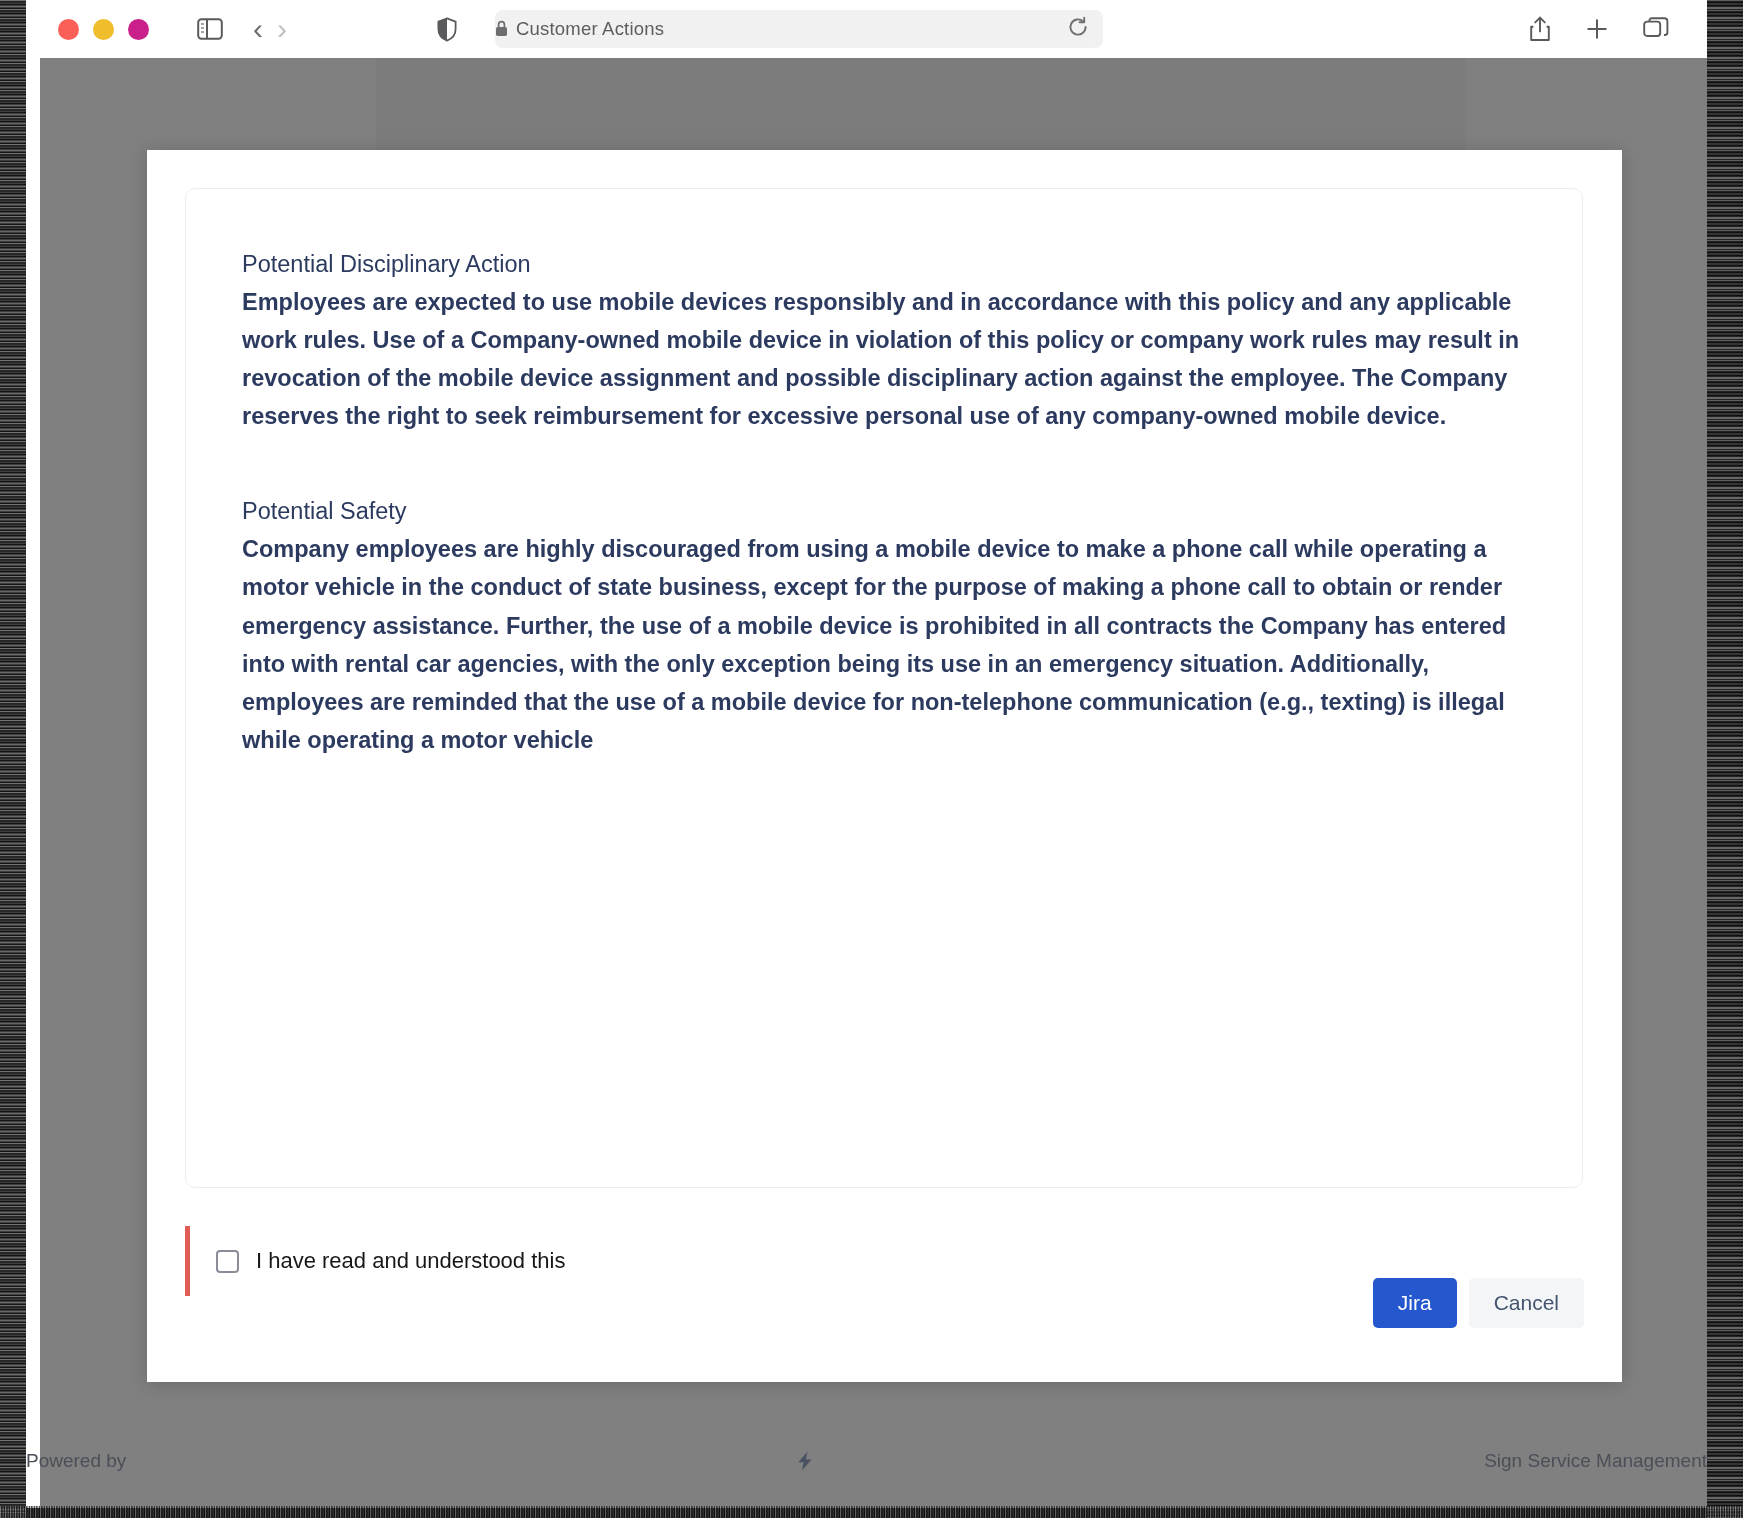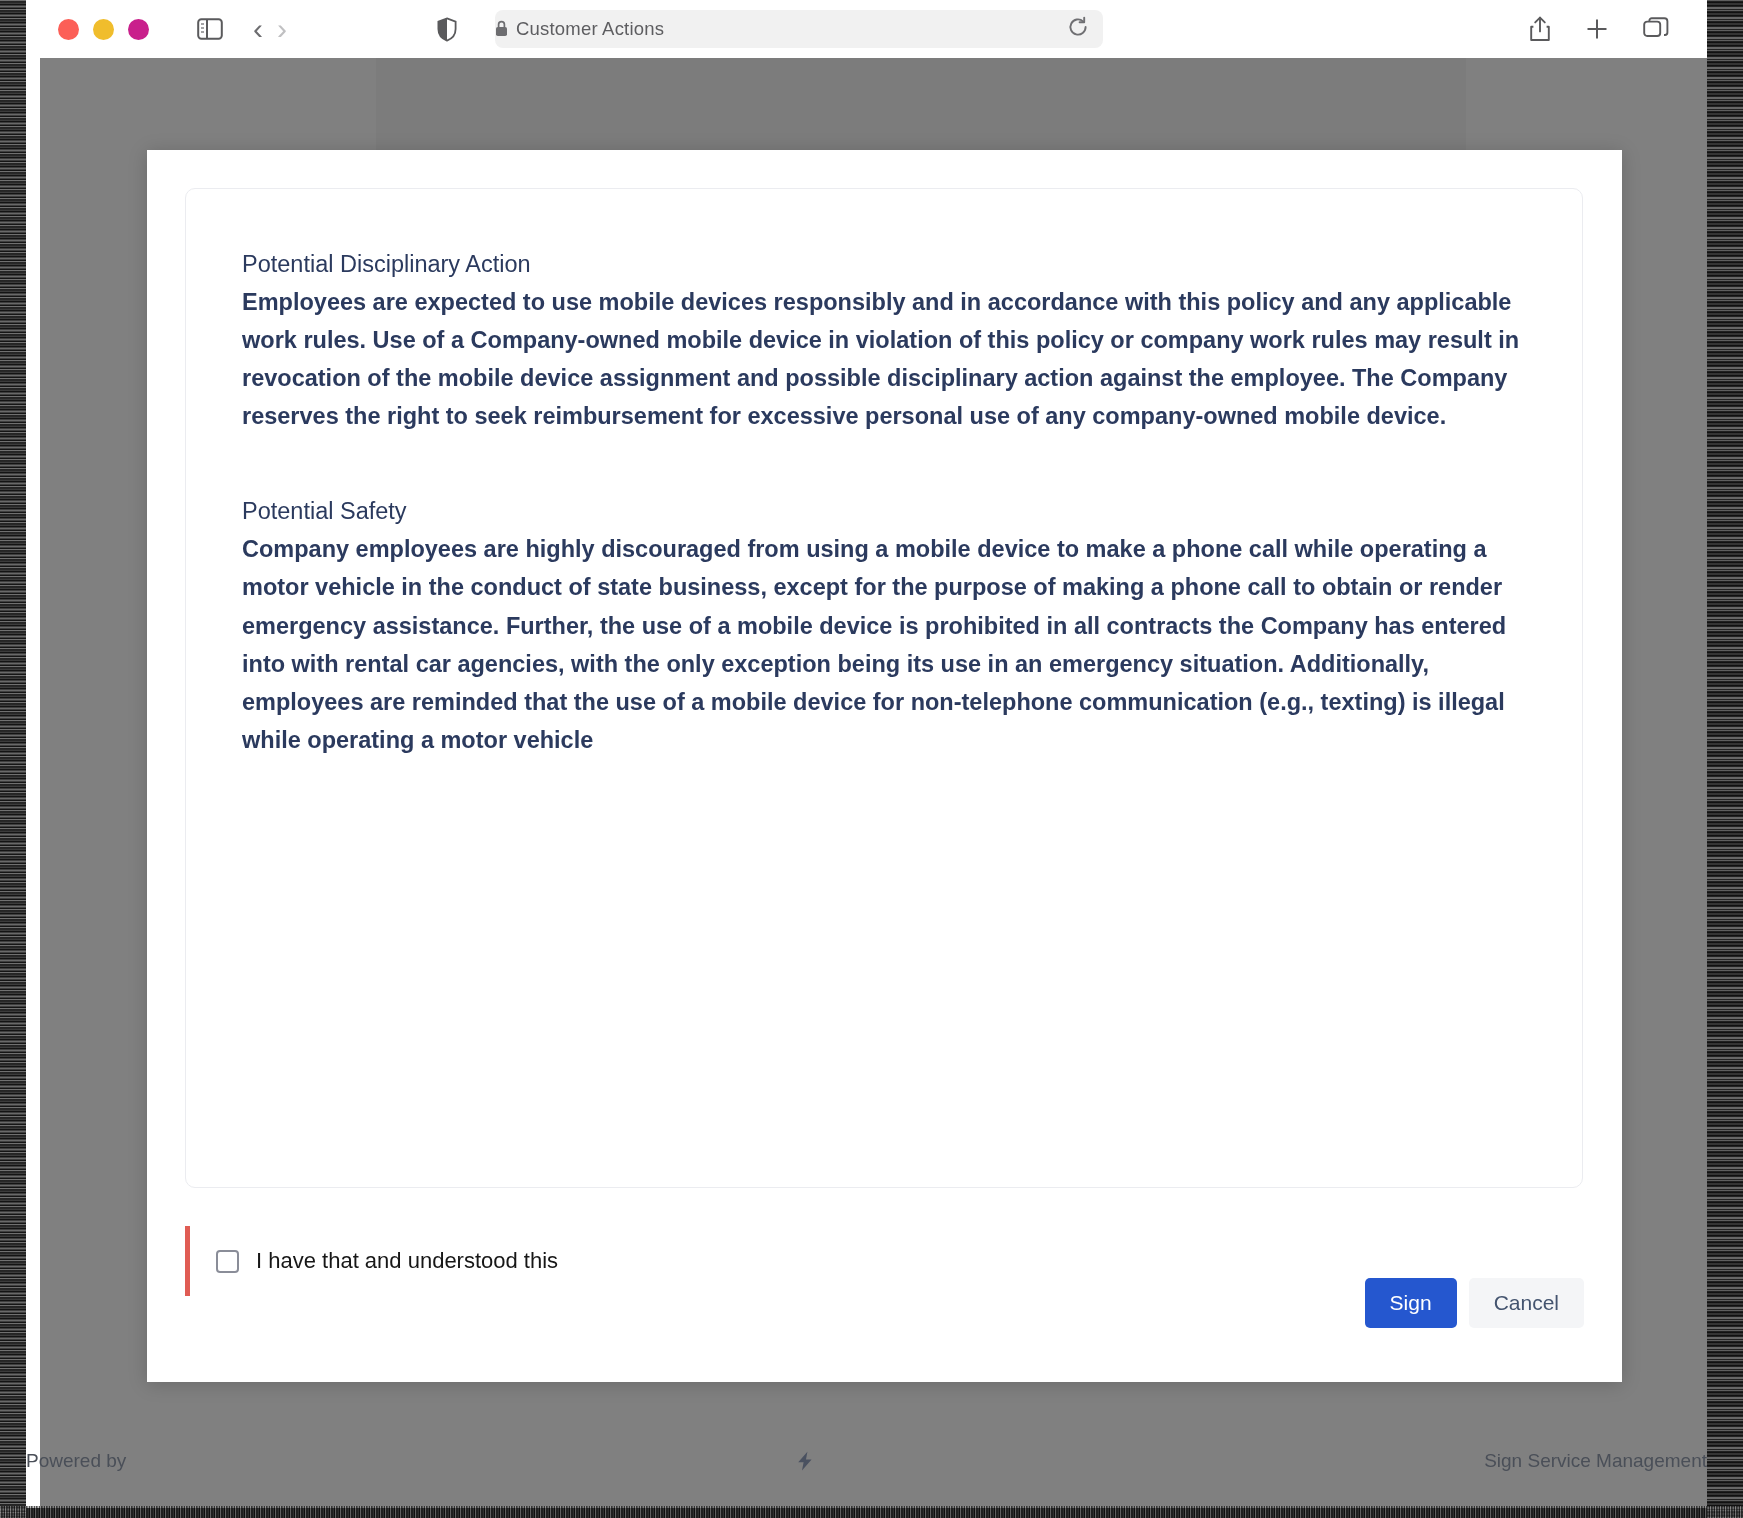--- a/index.html
+++ b/index.html
@@ -365,25 +365,25 @@
             <div>
               <div class="doc-h">Potential Safety</div>
               <div class="doc-p">Company employees are highly discouraged from using a mobile device to make a phone call while operating a motor vehicle in the conduct of state business, except for the purpose of making a phone call to obtain or render emergency assistance. Further, the use of a mobile device is prohibited in all contracts the Company has entered into with rental car agencies, with the only exception being its use in an emergency situation. Additionally, employees are reminded that the use of a mobile device for non-telephone communication (e.g., texting) is illegal while operating a motor vehicle</div>
             </div>
 
           </div>
         </div>
 
         <div class="consent">
           <span class="cbox"></span>
-          <span class="consent-label">I have that and understood this</span>
+          <span class="consent-label">I have read and understood this</span>
         </div>
 
         <div class="actions">
-          <button class="btn btn-primary">Sign</button>
+          <button class="btn btn-primary">Jira</button>
           <button class="btn btn-subtle">Cancel</button>
         </div>
 
       </div>
     </div>
   </div>
 
   <div class="edge-noise left"></div>
   <div class="edge-noise right"></div>
   <div class="bottom-noise"></div>

